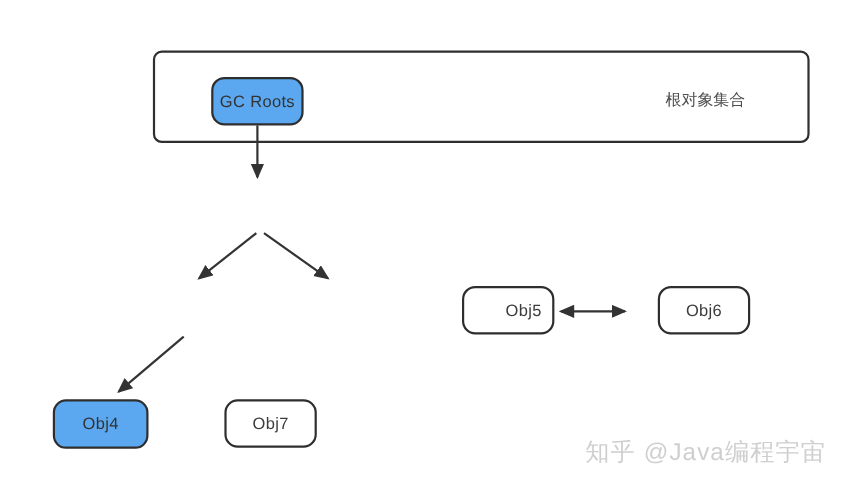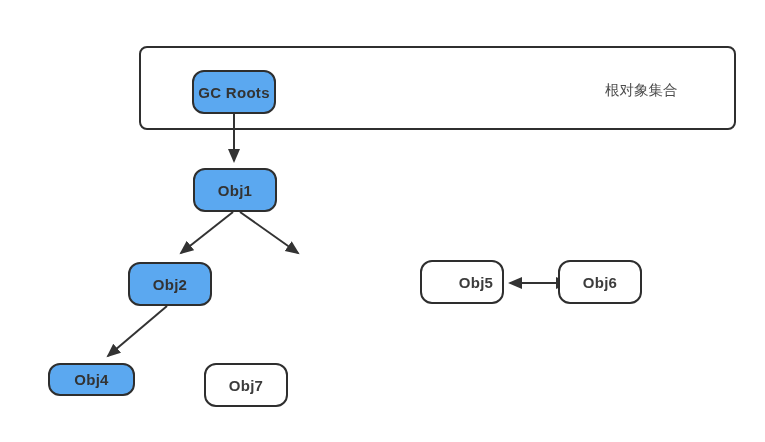--- a/index.html
+++ b/index.html
@@ -50,21 +50,20 @@
     border: 2px solid #2e2e2e;
     border-radius: 12px;
     display: flex;
     align-items: center;
     justify-content: center;
     font-size: 15px;
     color: #333333;
     letter-spacing: 0.3px;
     box-sizing: border-box;
     z-index: 2;
-    font-weight: bold;
   }
   .node.blue { background: #5ba8f0; }
   .node.white { background: #ffffff; color: #3c3c3c; }
   .watermark {
     position: absolute;
     right: 14px;
     top: 396px;
     font-size: 22px;
     color: #cfcfcf;
     letter-spacing: 1px;
@@ -91,27 +90,26 @@
     </defs>
     <line x1="234" y1="114" x2="234" y2="161" stroke="#333333" stroke-width="2" marker-end="url(#arw)"></line>
     <line x1="233" y1="212" x2="181" y2="253" stroke="#333333" stroke-width="2" marker-end="url(#arw)"></line>
     <line x1="240" y1="212" x2="298" y2="253" stroke="#333333" stroke-width="2" marker-end="url(#arw)"></line>
     <line x1="167" y1="306" x2="108" y2="356" stroke="#333333" stroke-width="2" marker-end="url(#arw)"></line>
     <line x1="510" y1="283" x2="568" y2="283" stroke="#333333" stroke-width="2" marker-start="url(#arwrev)" marker-end="url(#arw)"></line>
   </svg>
 
   <div class="node blue" style="left:192px; top:70px;">GC Roots</div>
 
-  <div class="node blue" style="left:193px; top:168px;">Obj1</div>
-
-  <div class="node blue" style="left:128px; top:262px;">Obj2</div>
 
 
-  <div class="node blue" style="left:48px; top:363px; width:87px; height:33px;">Obj4</div>
+
+  <div class="node blue" style="left:48px; top:363px; width:87px; height:45px;">Obj4</div>
 
   <div class="node white" style="left:420px; top:260px;padding-left:28px;">Obj5</div>
 
-  <div class="node white" style="left:558px; top:260px;">Obj6</div>
+  <div class="node white" style="left:598px; top:260px;">Obj6</div>
 
   <div class="node white" style="left:204px; top:363px;">Obj7</div>
 
+  <div class="watermark">知乎 @Java编程宇宙</div>
 
 </div>
 
 </body></html>

